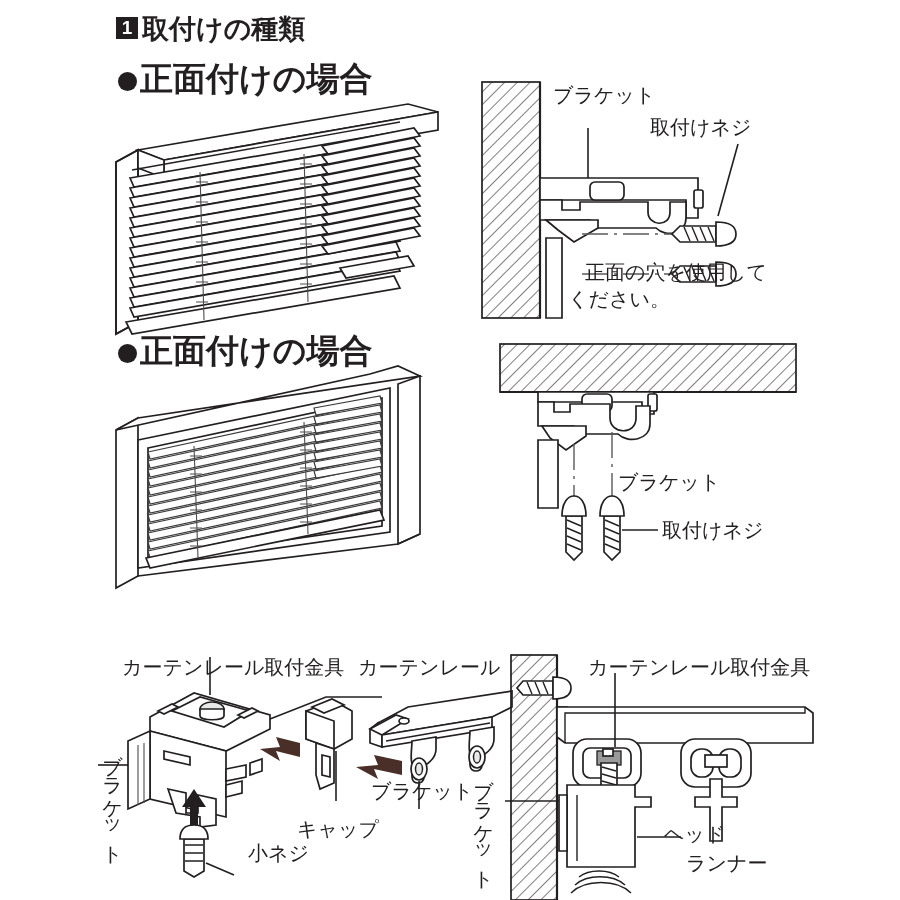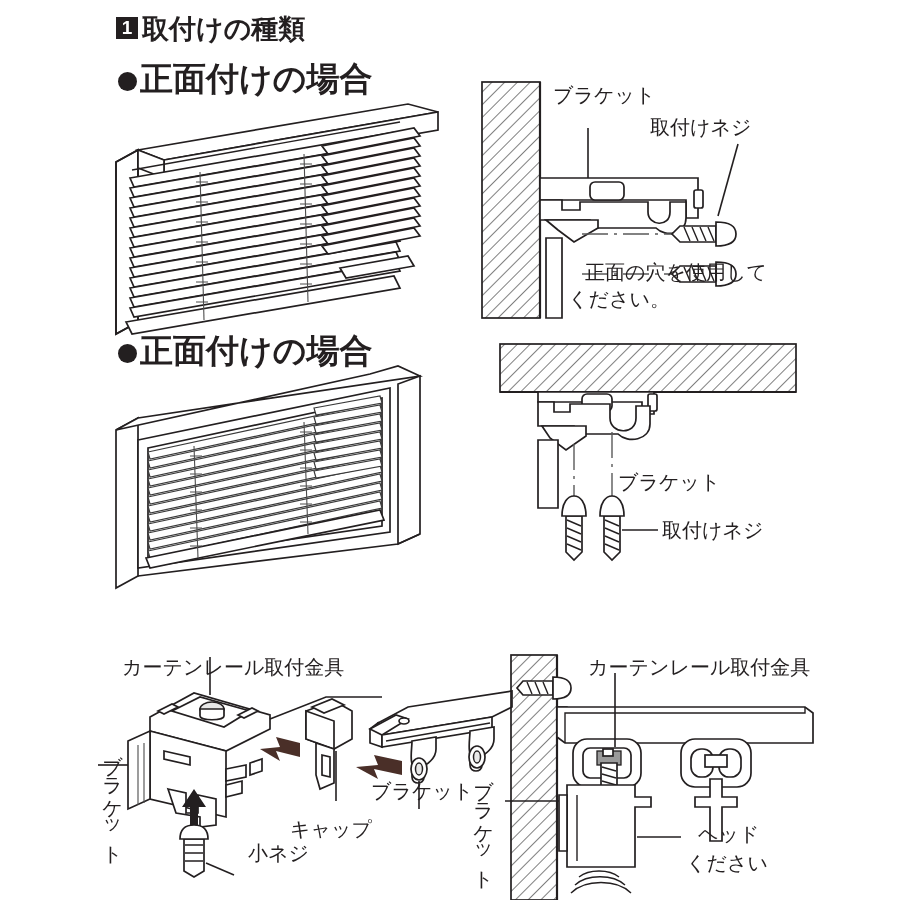--- a/index.html
+++ b/index.html
@@ -397,22 +397,23 @@
       <path d="M282 76 L254 70 L258 80 L236 82 L258 94 L254 84 L282 90 Z"></path>
     </g>
 
     <line class="lead" x1="90" y1="10" x2="90" y2="-28"></line>
     <path class="lead" d="M150 34 L206 12 L262 12"></path>
 
     <line class="lead" x1="8" y1="80" x2="-22" y2="80"></line>
   </svg>
 
   <div class="abs lbl" style="left:122px; top:656px;">カーテンレール取付金具</div>
+  <div class="abs lbl" style="left:358px; top:656px;">カーテンレール</div>
   <div class="abs lbl-vert" style="left:103px; top:740px;">ブラケット</div>
-  <div class="abs lbl" style="left:290px; top:818px;">キャップ</div>
+  <div class="abs lbl" style="left:297px; top:818px;">キャップ</div>
   <div class="abs lbl" style="left:371px; top:780px;">ブラケット</div>
   <div class="abs lbl" style="left:248px; top:842px;text-align:center;">小ネジ</div>
 
   <svg class="abs" style="left:505px; top:655px;" width="340" height="245" viewBox="0 0 340 245">
 
     <rect class="hatchwall" x="6" y="0" width="46" height="245"></rect>
     <line x1="52" y1="0" x2="52" y2="245" stroke="#231f20" stroke-width="2.2"></line>
 
     <g>
       <path class="outline" d="M18 26 L48 26 L48 40 L18 40 L12 33 Z"></path>
@@ -461,16 +462,16 @@
       <path d="M66 238 C80 224 112 224 126 238"></path>
     </g>
 
     <line class="lead" x1="110" y1="92" x2="110" y2="18"></line>
     <line class="lead" x1="0" y1="146" x2="54" y2="146"></line>
     <line class="lead" x1="132" y1="182" x2="176" y2="182"></line>
   </svg>
 
   <div class="abs lbl" style="left:588px; top:656px;">カーテンレール取付金具</div>
   <div class="abs lbl-vert" style="left:474px; top:765px;">ブラケット</div>
-  <div class="abs lbl" style="left:698px; top:823px;">ヘッド</div>
-  <div class="abs lbl" style="left:686px; top:852px;">ください</div>
+  <div class="abs lbl" style="left:664px; top:823px;">ヘッド</div>
+  <div class="abs lbl" style="left:686px; top:852px;">ランナー</div>
 
 </div>
 
 </body></html>

